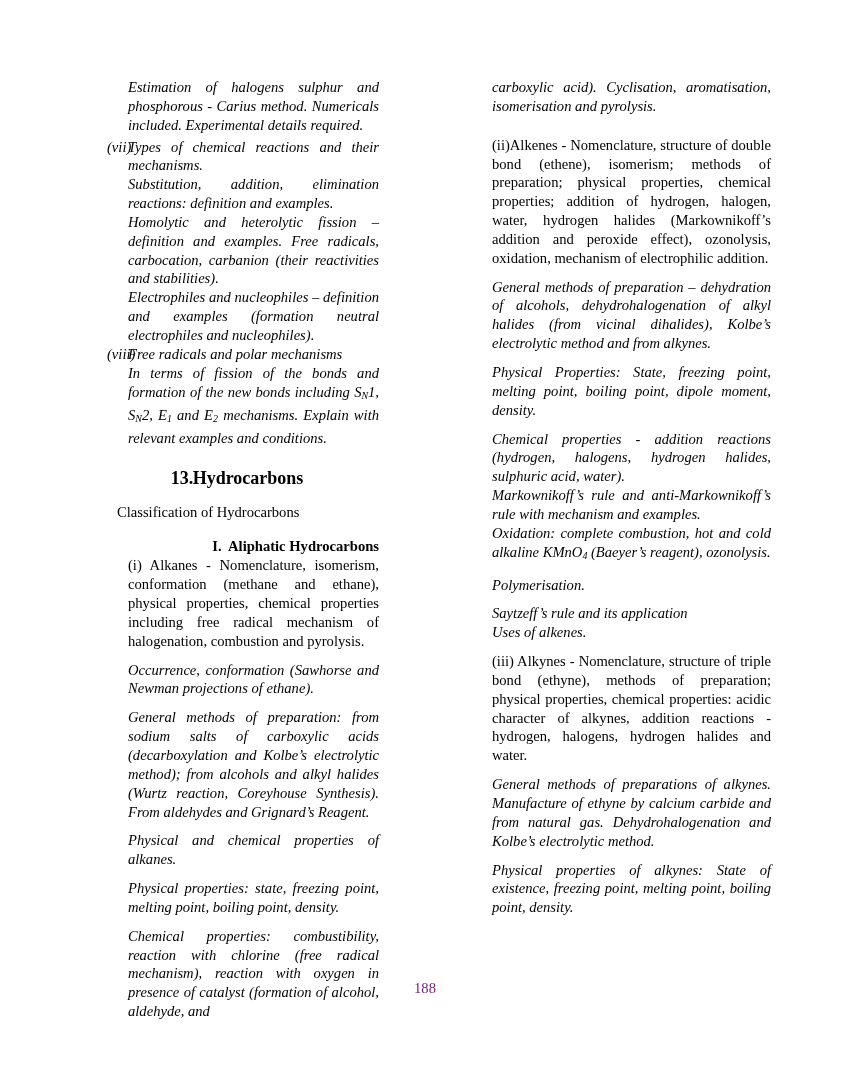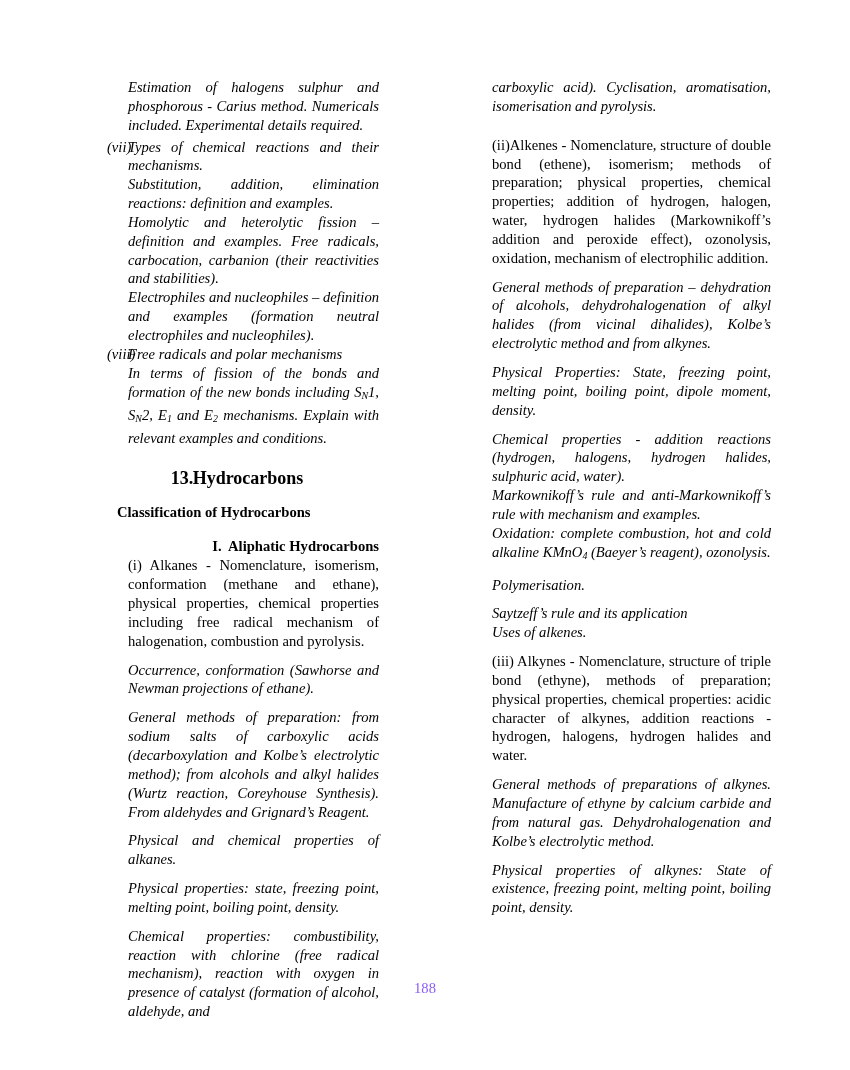--- a/index.html
+++ b/index.html
@@ -73,21 +73,21 @@
     line-height: 19px;
     text-align: center;
   }
   .chapter-head .num {
     display: inline-block;
     width: 22px;
   }
   .sub-head {
     margin-top: 15px;
     margin-left: 22px;
-    font-weight: bold;
+    font-weight: normal;
     font-size: 14.6px;
     line-height: 19px;
     text-align: left;
   }
   .sub-head2 {
     margin-top: 15px;
     margin-left: 31px;
     font-weight: bold;
     font-size: 14.6px;
     line-height: 19px;
@@ -101,21 +101,21 @@
   .rc p { margin-left: 5px; }
 
   .pageno {
     position: absolute;
     left: 0;
     top: 980px;
     width: 850px;
     text-align: center;
     font-size: 14.6px;
     font-style: normal;
-    color: #8b5cf6;
+    color: #701a75;
   }
   sub { font-size: 0.68em; vertical-align: -0.22em; font-style: italic; }
 </style>
 </head>
 <body>
 
 <div class="page">
 
   <div class="columns">
 

